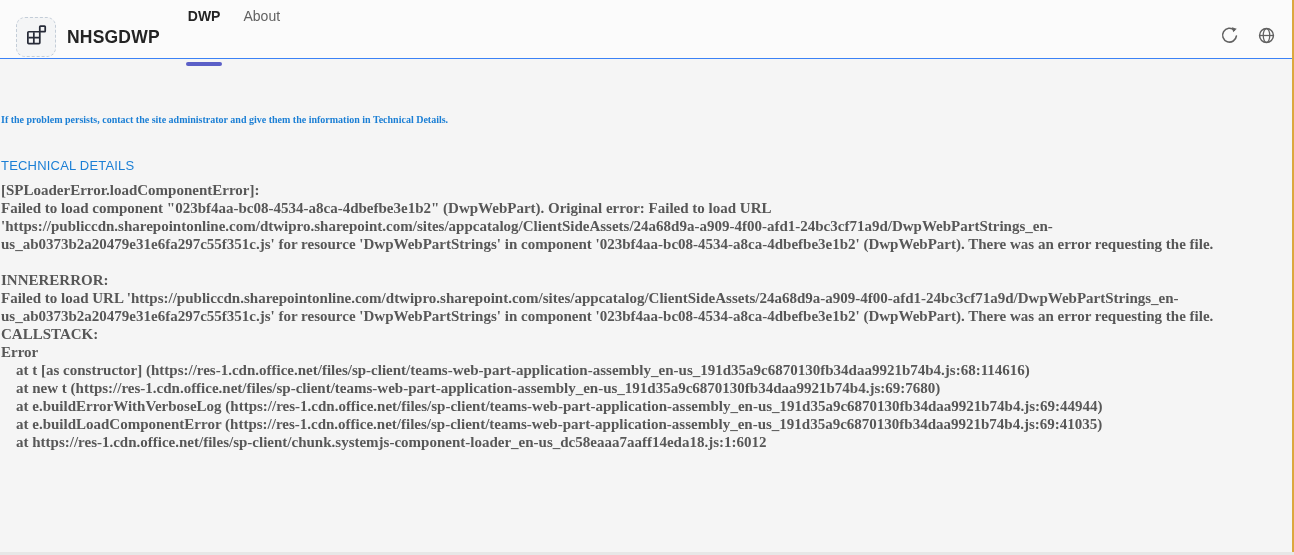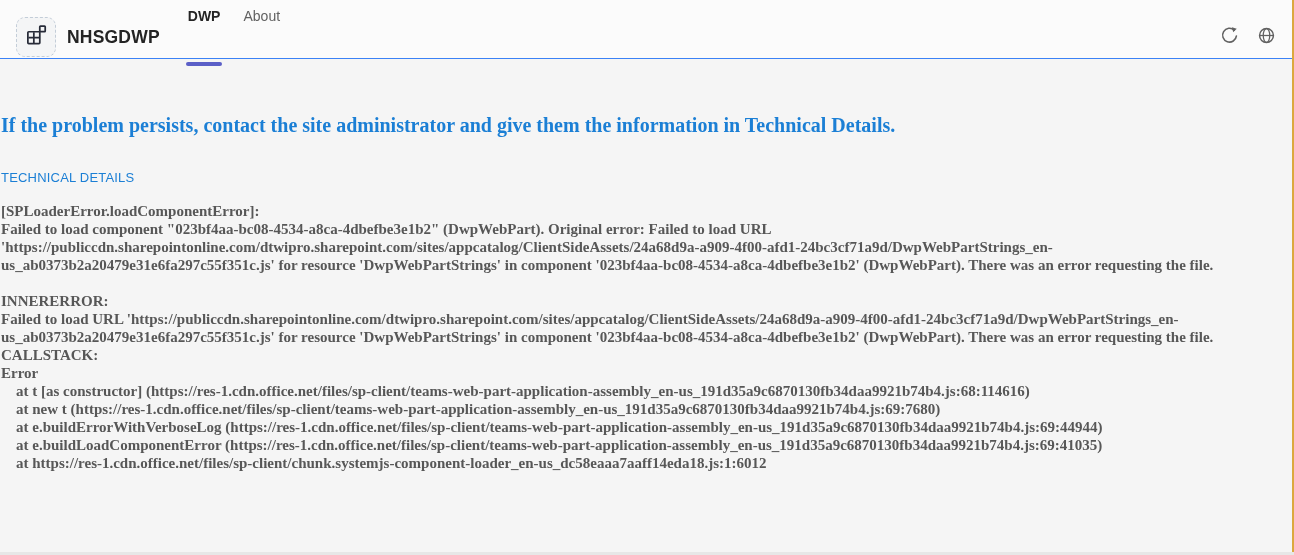--- a/index.html
+++ b/index.html
@@ -84,39 +84,39 @@
   .error-title {
     font-family: "Liberation Serif", serif;
     font-weight: 400;
     font-size: 25px;
     color: #1b7fd5;
     line-height: 1.15;
   }
   .error-subtitle {
     font-family: "Liberation Serif", serif;
     font-weight: 700;
-    font-size: 20px;
+    font-size: 10px;
     color: #1b7fd5;
     margin-top: 22px;
   }
   .section-label {
     font-family: "Liberation Sans", sans-serif;
     font-size: 13px;
     color: #1b7fd5;
     margin-top: 33px;
     letter-spacing: 0.2px;
     cursor: pointer;
   }
   .technical-details {
     font-family: "Liberation Serif", serif;
     font-weight: 700;
     font-size: 15px;
     line-height: 18px;
     color: #575757;
-    margin-top: 17px;
+    margin-top: 8px;
     white-space: pre-wrap;
     overflow-wrap: break-word;
     width: 1293px;
   }
   
   .right-edge-accent {
     position: absolute;
     top: 0; right: 0;
     width: 2px; height: 555px;
     background: #dca83f;

